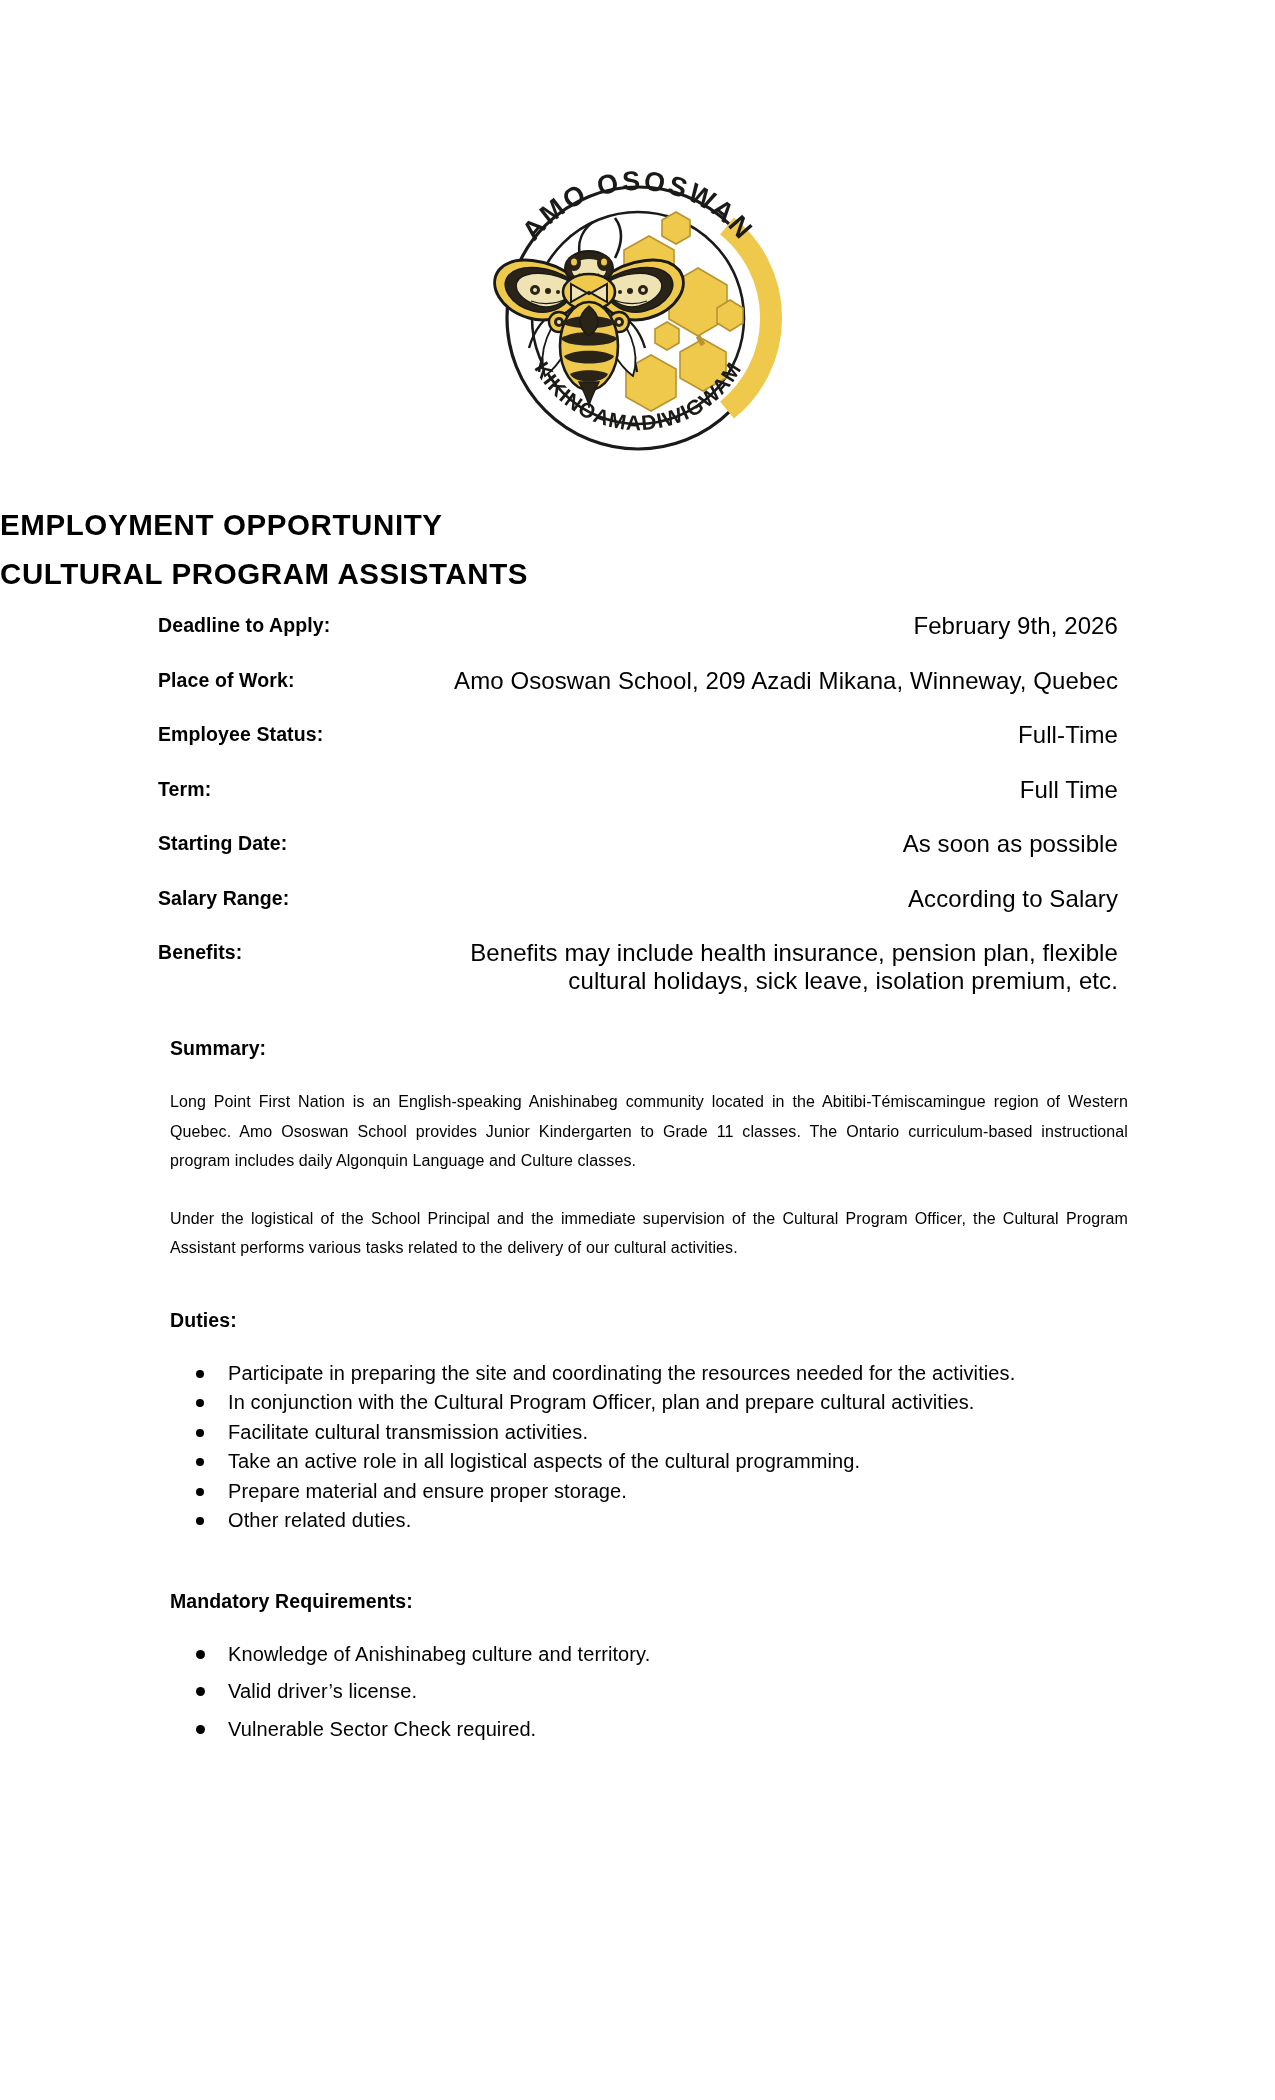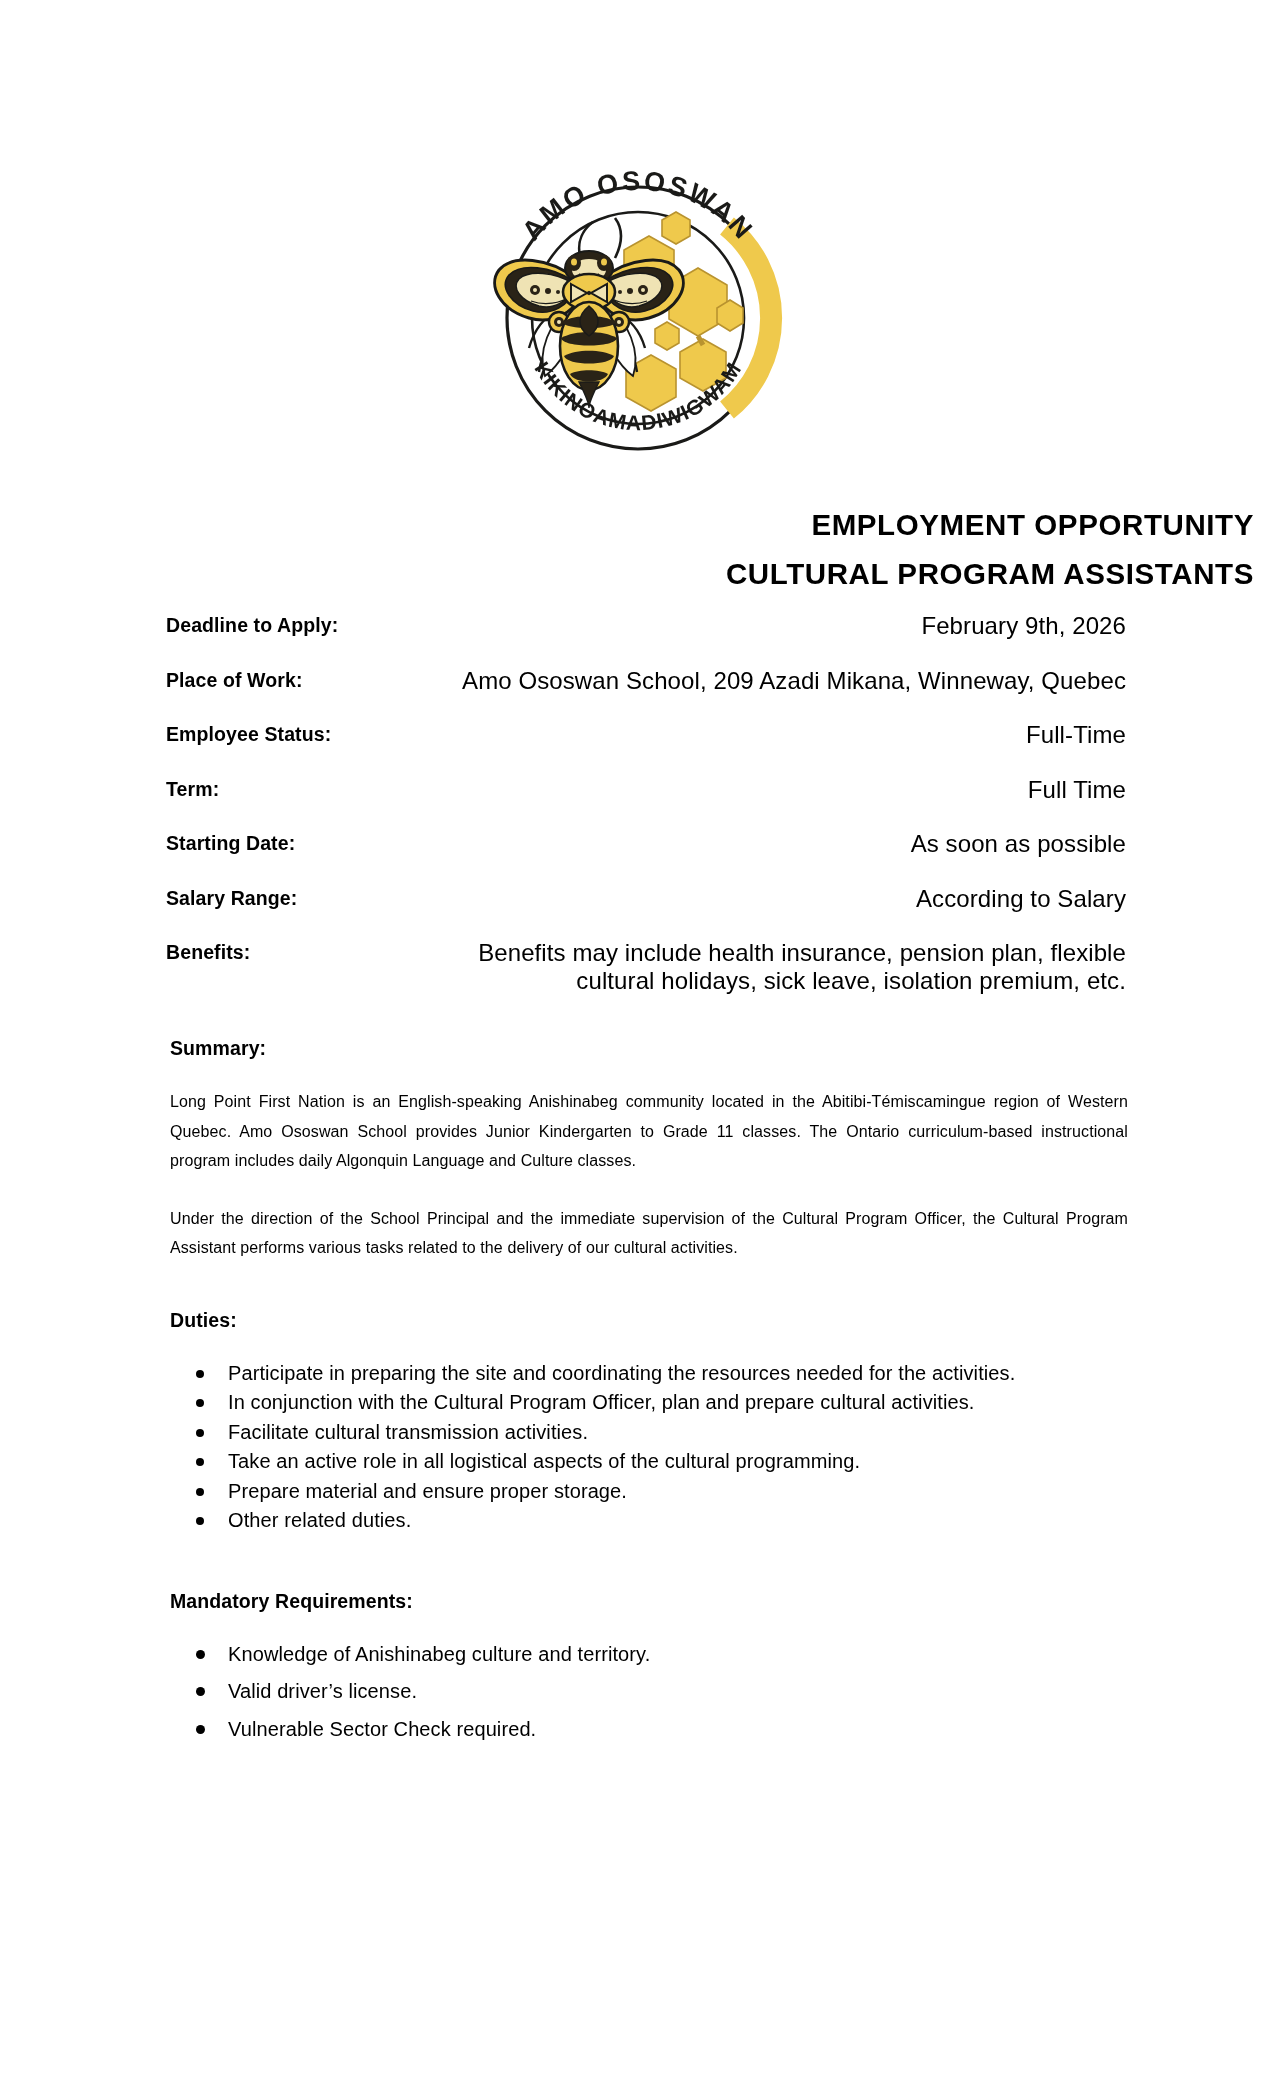--- a/index.html
+++ b/index.html
@@ -16,30 +16,30 @@
   
   .logo-wrap{
     position:absolute;left:0;top:150px;width:1275px;
     display:flex;justify-content:center;
   }
   .logo{position:relative;width:350px;height:310px;}
   .logo svg{display:block;width:350px;height:310px;}
 
   
   .titles{
-    position:absolute;left:0;top:500px;width:1254px;text-align:right;
+    position:absolute;left:0;top:500px;width:1254px;text-align:left;
   }
   .title-line{
     font-size:29.5px;font-weight:bold;letter-spacing:.6px;
     line-height:49px;color:#000;
   }
 
   
   .details{
-    position:absolute;left:166px;top:612px;width:960px;
+    position:absolute;left:158px;top:612px;width:960px;
   }
   .drow{display:flex;align-items:flex-start;margin-bottom:26.5px;}
   .dlabel{
     width:258px;flex:0 0 258px;
     font-size:19.5px;font-weight:bold;line-height:26px;
     letter-spacing:.1px;
   }
   .dvalue{
     flex:1;font-size:24px;line-height:28px;font-weight:normal;
     letter-spacing:.1px;
@@ -225,21 +225,21 @@
         <span class="l2">cultural holidays, sick leave, isolation premium, etc.</span>
       </div>
     </div>
 
   </div>
 
   <div class="body">
 
     <div class="heading">Summary:</div>
     <p class="para">Long Point First Nation is an English-speaking Anishinabeg community located in the Abitibi-Témiscamingue region of Western Quebec. Amo Ososwan School provides Junior Kindergarten to Grade 11 classes. The Ontario curriculum-based instructional program includes daily Algonquin Language and Culture classes.</p>
-    <p class="para last">Under the direction of the School Principal and the immediate supervision of the Cultural Program Officer, the Cultural Program Assistant performs various tasks related to the delivery of our cultural activities.</p>
+    <p class="para last">Under the logistical of the School Principal and the immediate supervision of the Cultural Program Officer, the Cultural Program Assistant performs various tasks related to the delivery of our cultural activities.</p>
 
     <div class="heading">Duties:</div>
     <ul class="bullets">
       <li><span class="dot"></span><span>Participate in preparing the site and coordinating the resources needed for the activities.</span></li>
       <li><span class="dot"></span><span>In conjunction with the Cultural Program Officer, plan and prepare cultural activities.</span></li>
       <li><span class="dot"></span><span>Facilitate cultural transmission activities.</span></li>
       <li><span class="dot"></span><span>Take an active role in all logistical aspects of the cultural programming.</span></li>
       <li><span class="dot"></span><span>Prepare material and ensure proper storage.</span></li>
       <li><span class="dot"></span><span>Other related duties.</span></li>
     </ul>

